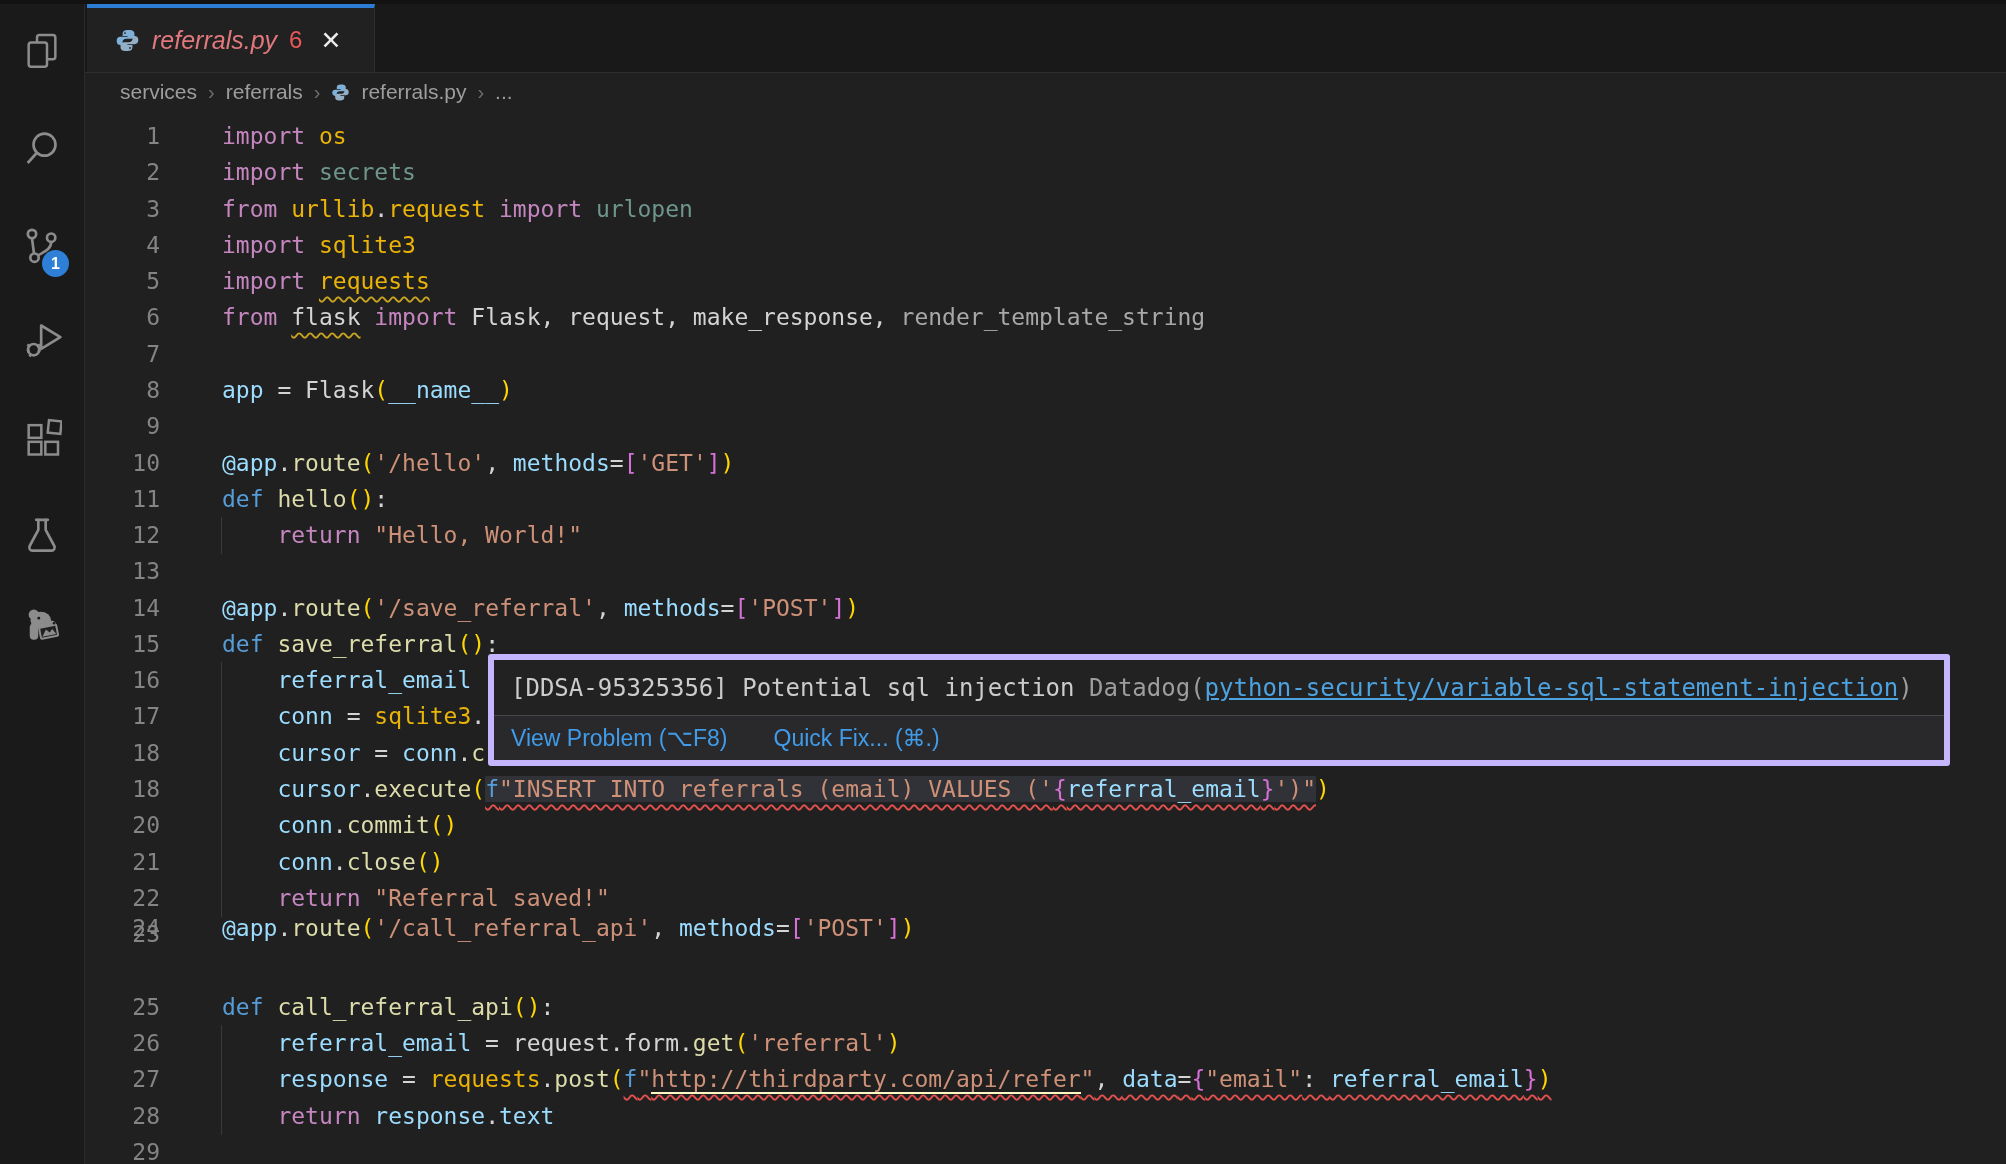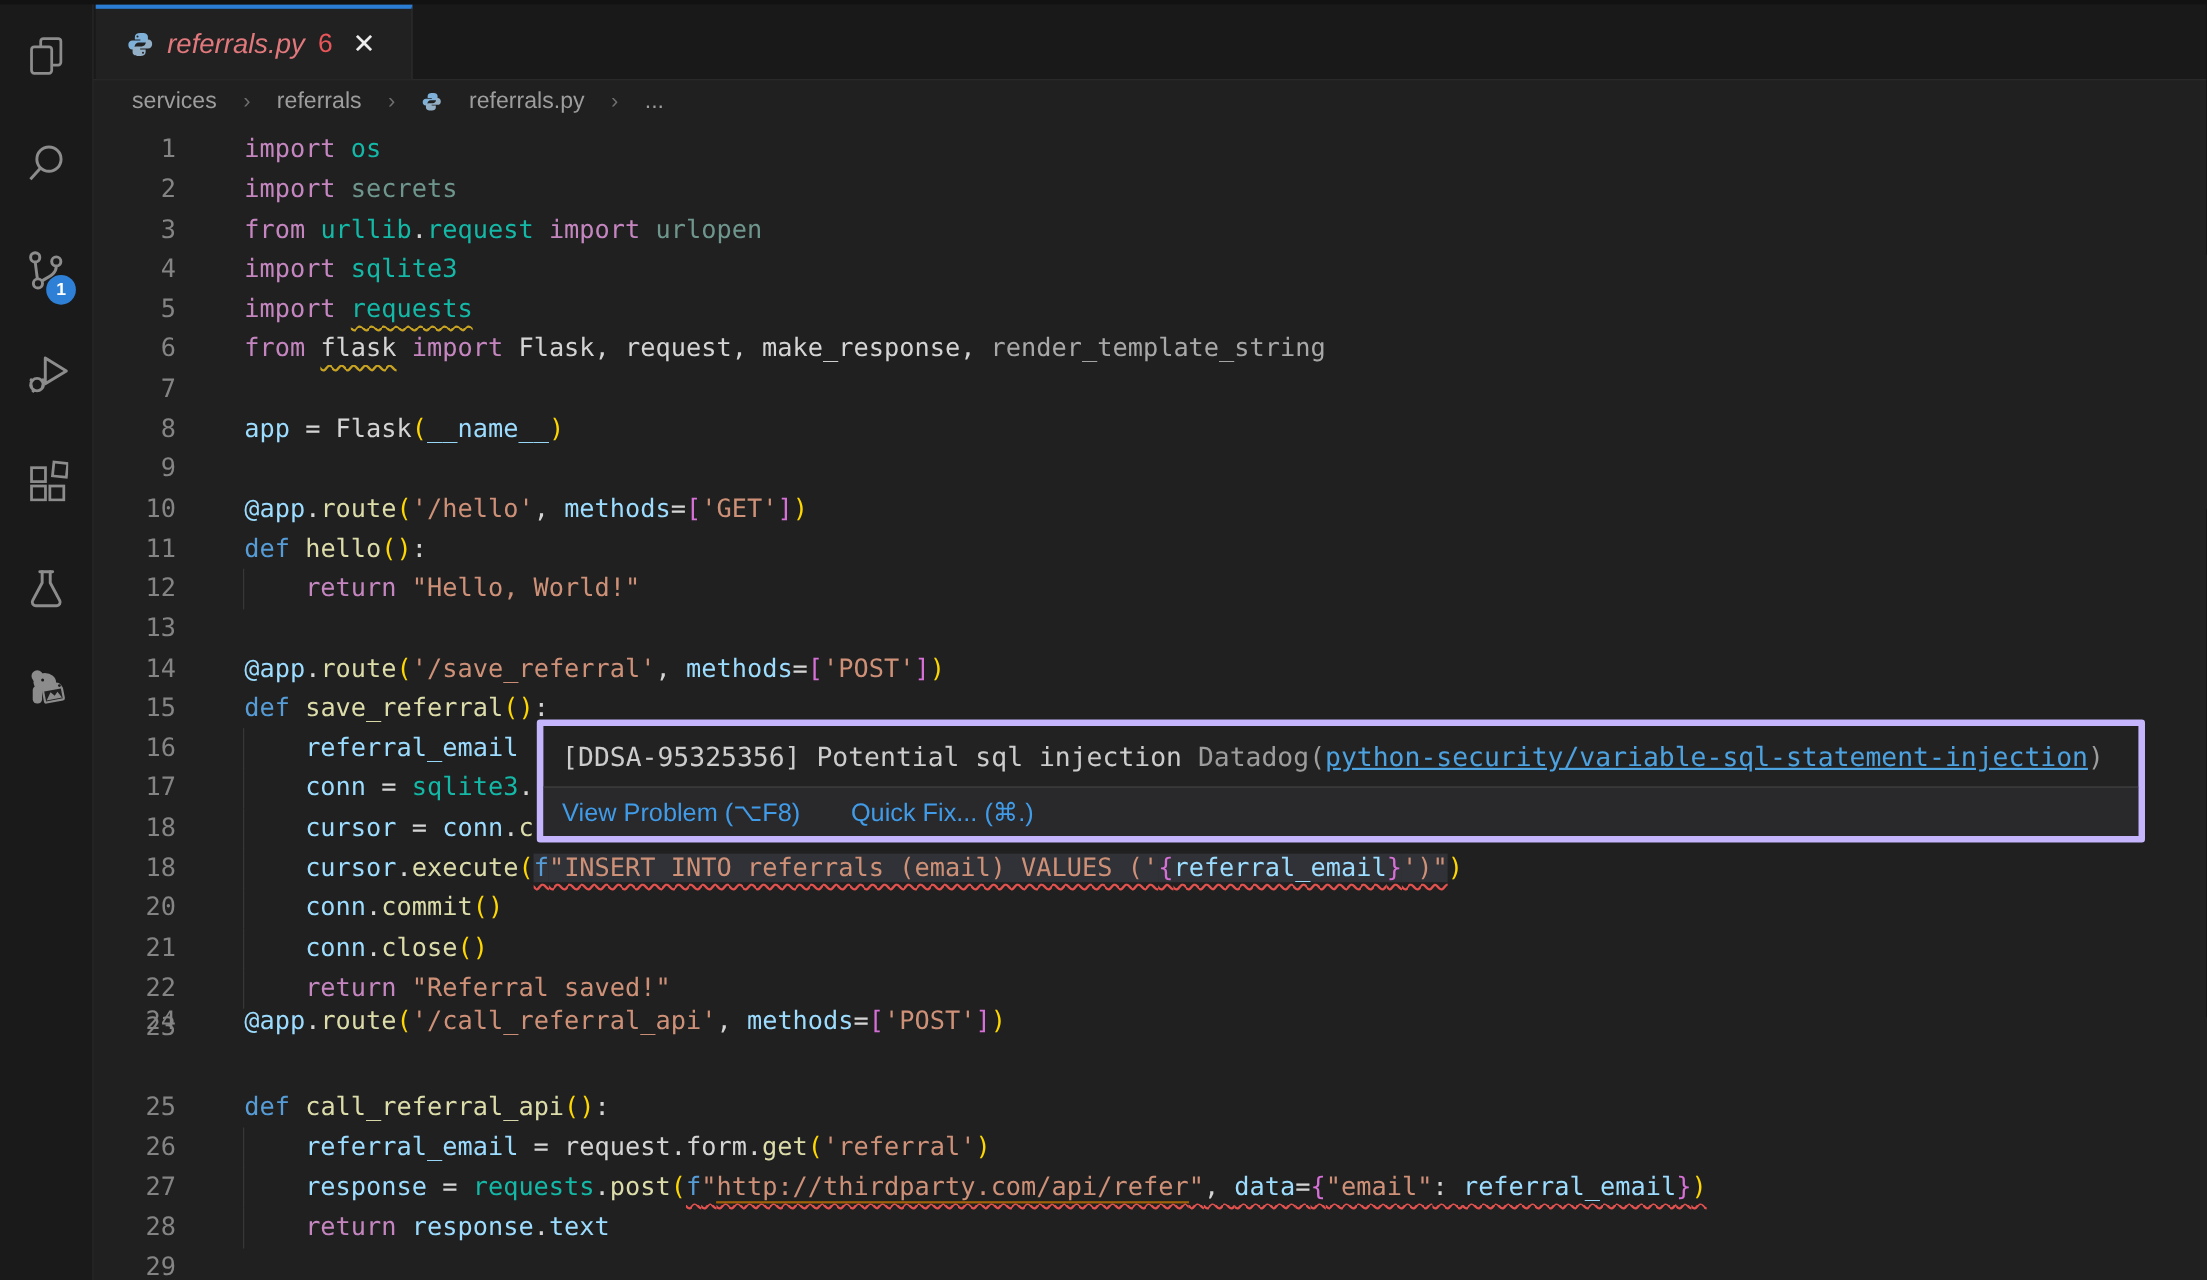--- a/index.html
+++ b/index.html
@@ -23,39 +23,39 @@
            border-bottom:1px solid #2E2E2E;z-index:4;}
   .tab{position:absolute;left:3px;top:4px;width:288px;height:68px;background:#212122;
        border-top:4px solid #2B7CD3;border-right:1px solid #2E2E2E;box-sizing:border-box;
        display:flex;align-items:center;padding-left:28px;cursor:pointer;}
   .tab-label{font-size:25px;font-style:italic;color:#E0787C;margin-left:12px;}
   .tab-badge{font-size:24px;color:#E8565A;margin-left:12px;}
   .tab-close{font-size:25px;color:#EDEDED;margin-left:18px;cursor:pointer;line-height:1;}
 
   
   .breadcrumb{position:absolute;left:120px;top:76px;height:32px;display:flex;align-items:center;
-              gap:24px;font-size:21px;color:#9D9D9D;z-index:2;}
+              gap:11px;font-size:21px;color:#9D9D9D;z-index:2;}
   .crumb{cursor:pointer;}
   .crumb-sep{color:#6F6F6F;font-size:20px;}
   .crumb-ellipsis{color:#9D9D9D;cursor:pointer;}
 
   
   .code{position:absolute;left:84px;top:118px;right:0;height:1100px;z-index:1;}
   .line{position:absolute;left:0;right:0;height:37px;font-family:"DejaVu Sans Mono",monospace;
         font-size:23px;line-height:37px;}
   .num{position:absolute;left:0;width:76px;text-align:right;color:#848484;}
   .txt{position:absolute;left:138px;white-space:pre;}
   .line.guide::before{content:'';position:absolute;left:137px;top:0;height:100%;
         border-left:1px solid #3A3A3A;}
-  .seg.k{color:#C586C0}.seg.kb{color:#569CD6}.seg.mod{color:#14b8a6}.seg.dim{color:#6E968C}
+  .seg.k{color:#C586C0}.seg.kb{color:#569CD6}.seg.mod{color:#eab308}.seg.dim{color:#6E968C}
   .seg.gry{color:#A8A8A8}.seg.w{color:#D4D4D4}.seg.v{color:#9CDCFE}.seg.fn{color:#DCDCAA}
   .seg.s{color:#CE9178}.seg.p1{color:#FFD700}.seg.p2{color:#D670D6}
   .seg.sqy{text-decoration:underline wavy #C8A321;text-decoration-thickness:1.5px;text-underline-offset:7px;}
   .seg.sqr{text-decoration:underline wavy #E3514E;text-decoration-thickness:1.5px;text-underline-offset:7px;}
-  .seg.url{border-bottom:2px solid #a16207;}
+  .seg.url{border-bottom:2px solid #fef9c3;}
   .seg.hl{background:rgba(96,106,118,.26);}
 
   
   .popup{position:absolute;left:488px;top:654px;width:1462px;height:112px;box-sizing:border-box;
          border:6px solid #c4b5fd;border-radius:3px;background:#222223;z-index:10;overflow:hidden;}
   .popup-row1{height:55px;display:flex;align-items:center;padding:0 17px;white-space:pre;
               font-family:"DejaVu Sans Mono",monospace;font-size:24px;}
   .popup-msg{color:#CCCCCC;}
   .popup-src{color:#9D9D9D;}
   .popup-link{color:#4DA2E0;text-decoration:underline;cursor:pointer;}

